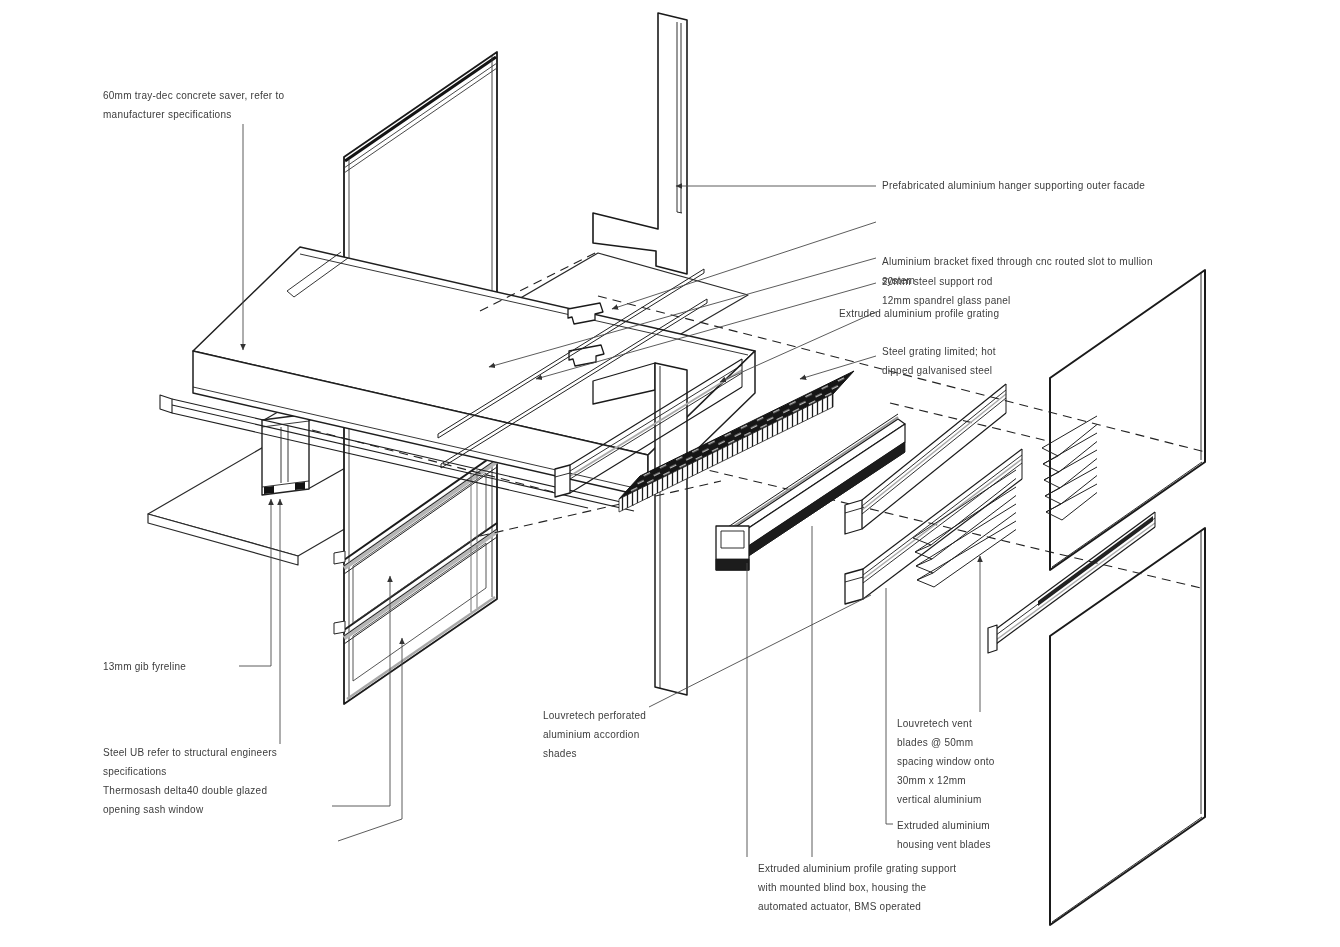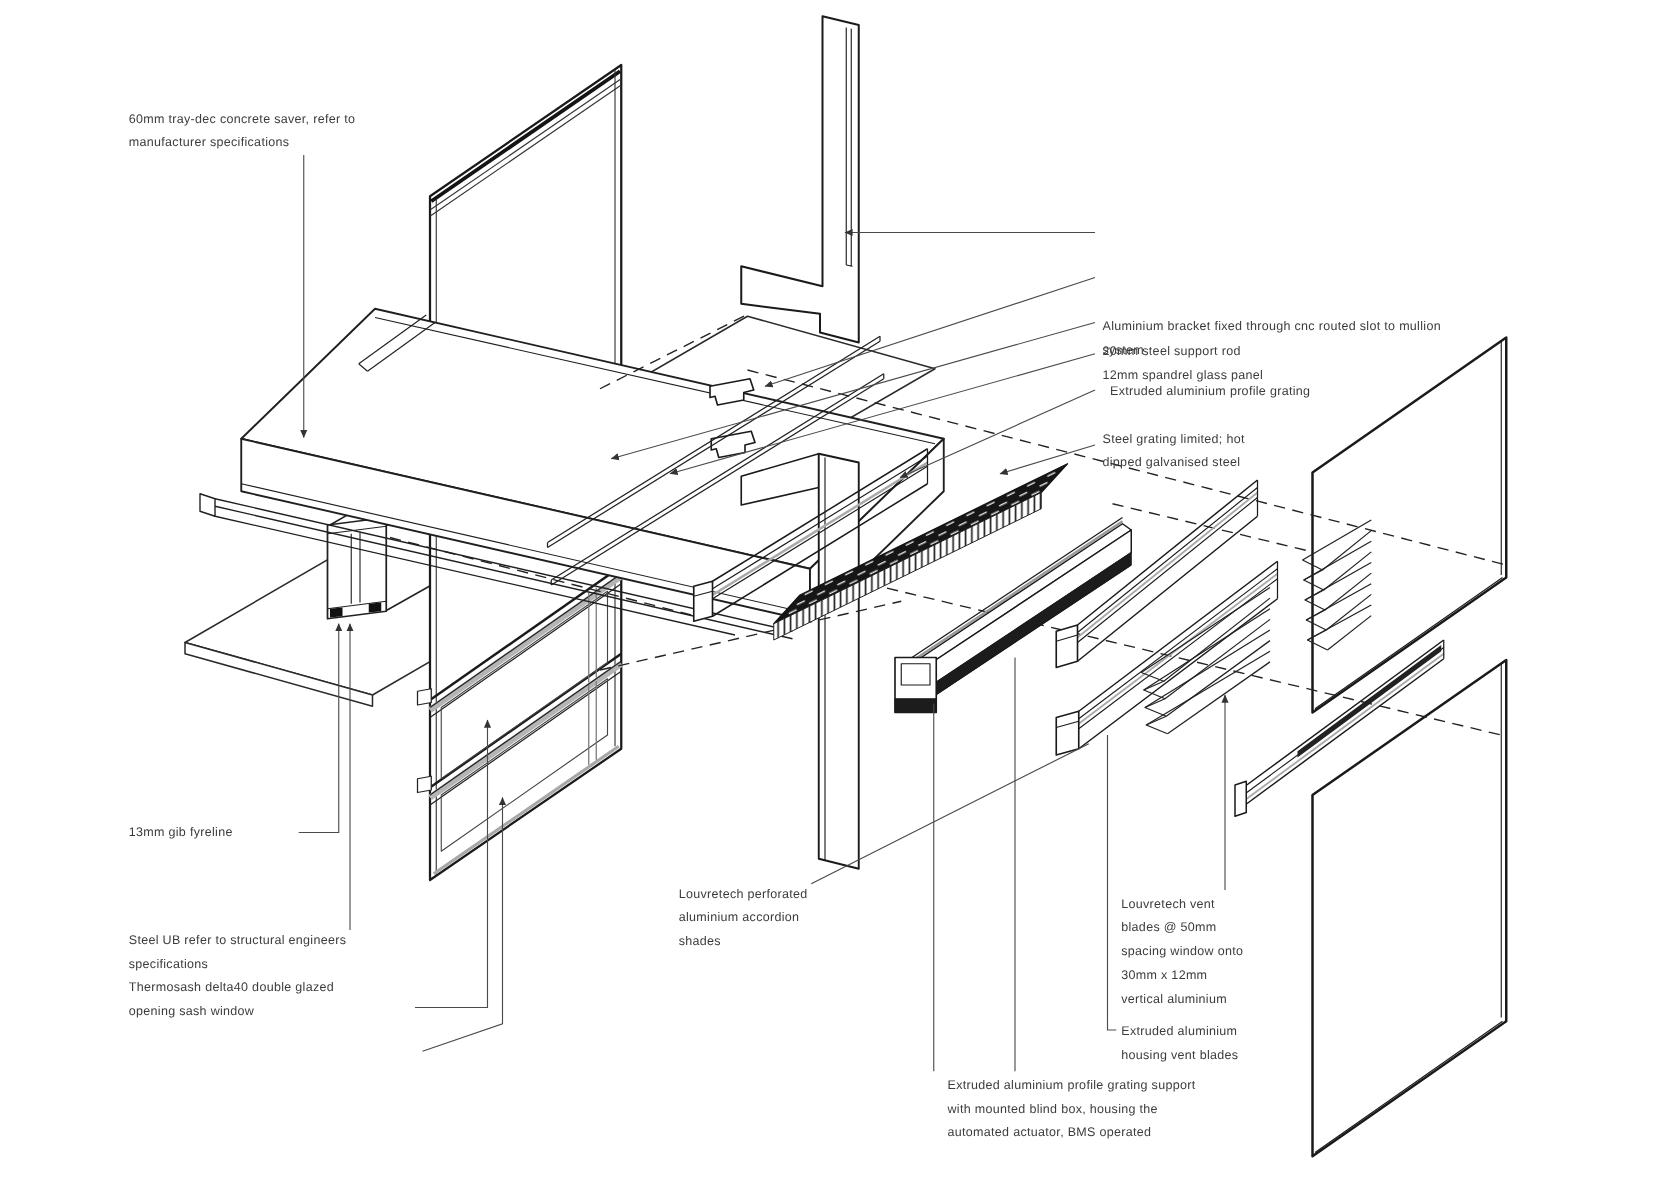--- a/index.html
+++ b/index.html
@@ -244,25 +244,26 @@
     <path d="M649,707 L871,595"></path>
     <path d="M980,712 L980,556" marker-end="url(#arrow)"></path>
     <polyline points="893,824 886,824 886,588"></polyline>
     <path d="M747,857 L747,563"></path>
     <path d="M812,857 L812,526"></path>
   </g>
 </svg>
 
 <div class="lbl w280" style="left:103px;top:86px;">60mm tray-dec concrete saver, refer to
 manufacturer specifications</div>
+<div class="lbl" style="left:882px;top:176px;">Prefabricated aluminium hanger supporting outer facade</div>
 <div class="lbl w400" style="left:882px;top:212px;margin-top:40px;">Aluminium bracket fixed through cnc routed slot to mullion
 system</div>
 <div class="lbl" style="left:882px;top:247px;margin-top:44px;">12mm spandrel glass panel</div>
 <div class="lbl" style="left:882px;top:272px;text-align:right;">20mm steel support rod</div>
-<div class="lbl" style="left:888px;top:304px;">Extruded aluminium profile grating</div>
+<div class="lbl" style="left:839px;top:304px;">Extruded aluminium profile grating</div>
 <div class="lbl" style="left:882px;top:342px;">Steel grating limited; hot
 dipped galvanised steel</div>
 <div class="lbl" style="left:103px;top:657px;">13mm gib fyreline</div>
 <div class="lbl" style="left:103px;top:743px;">Steel UB refer to structural engineers
 specifications</div>
 <div class="lbl" style="left:103px;top:781px;">Thermosash delta40 double glazed
 opening sash window</div>
 <div class="lbl" style="left:543px;top:706px;">Louvretech perforated
 aluminium accordion
 shades</div>

